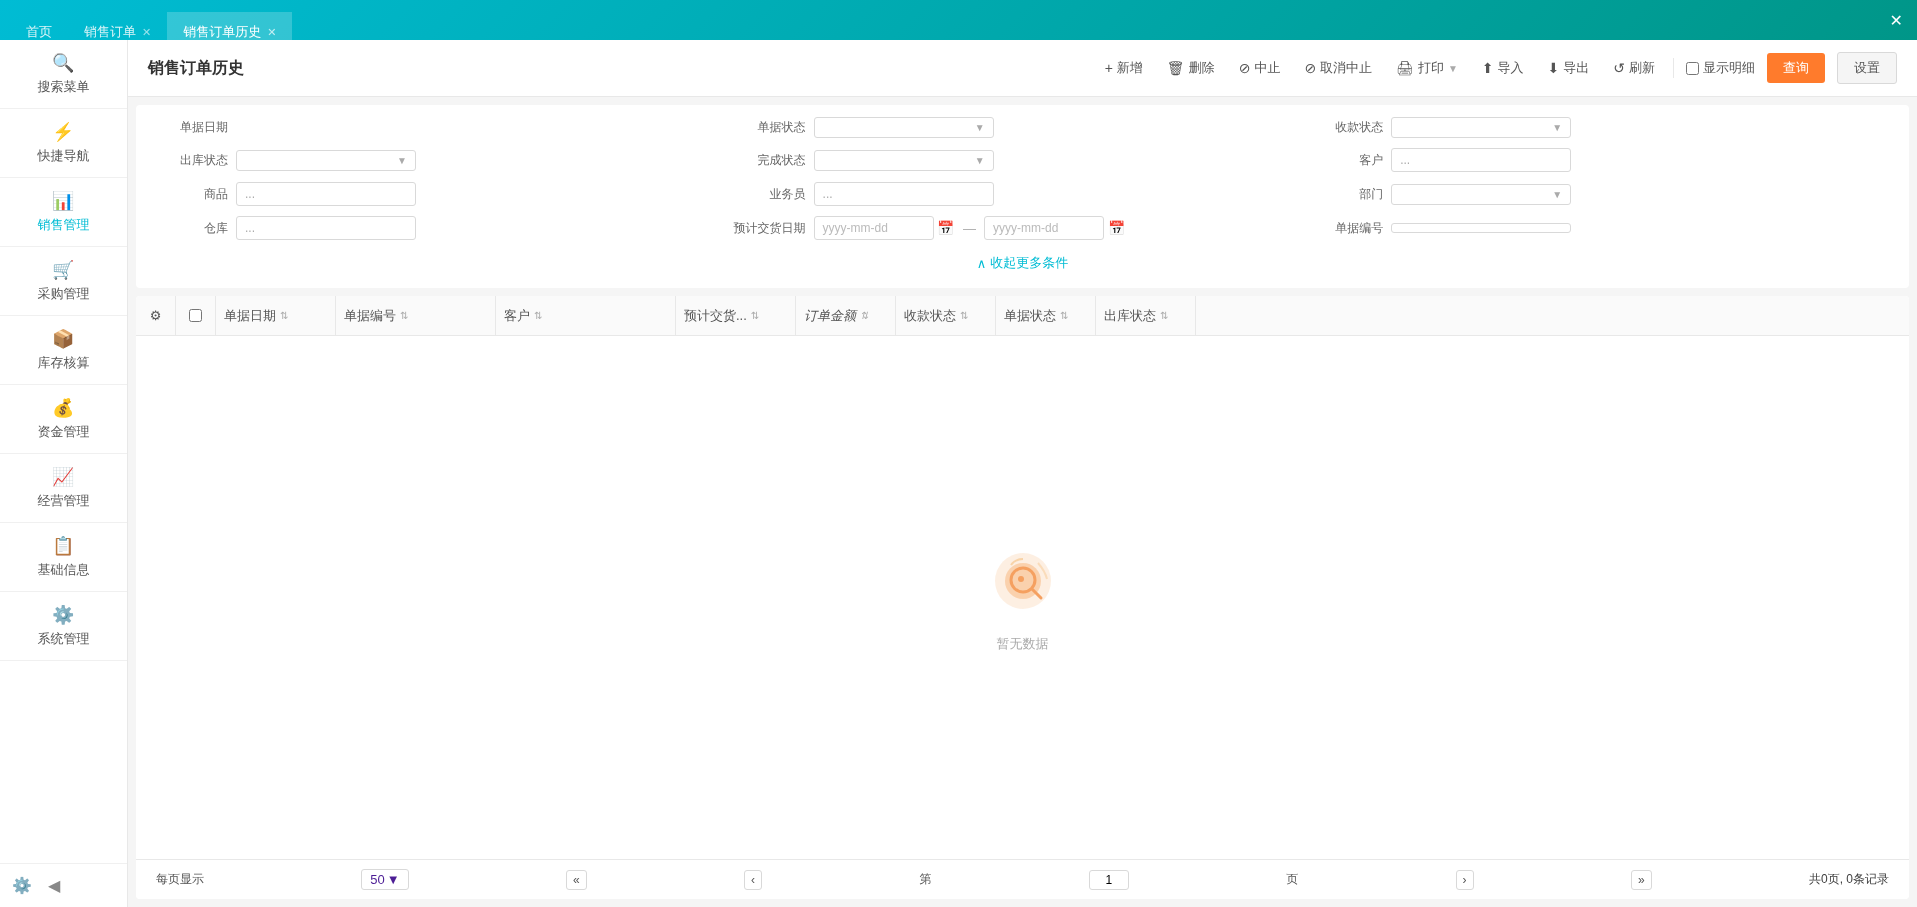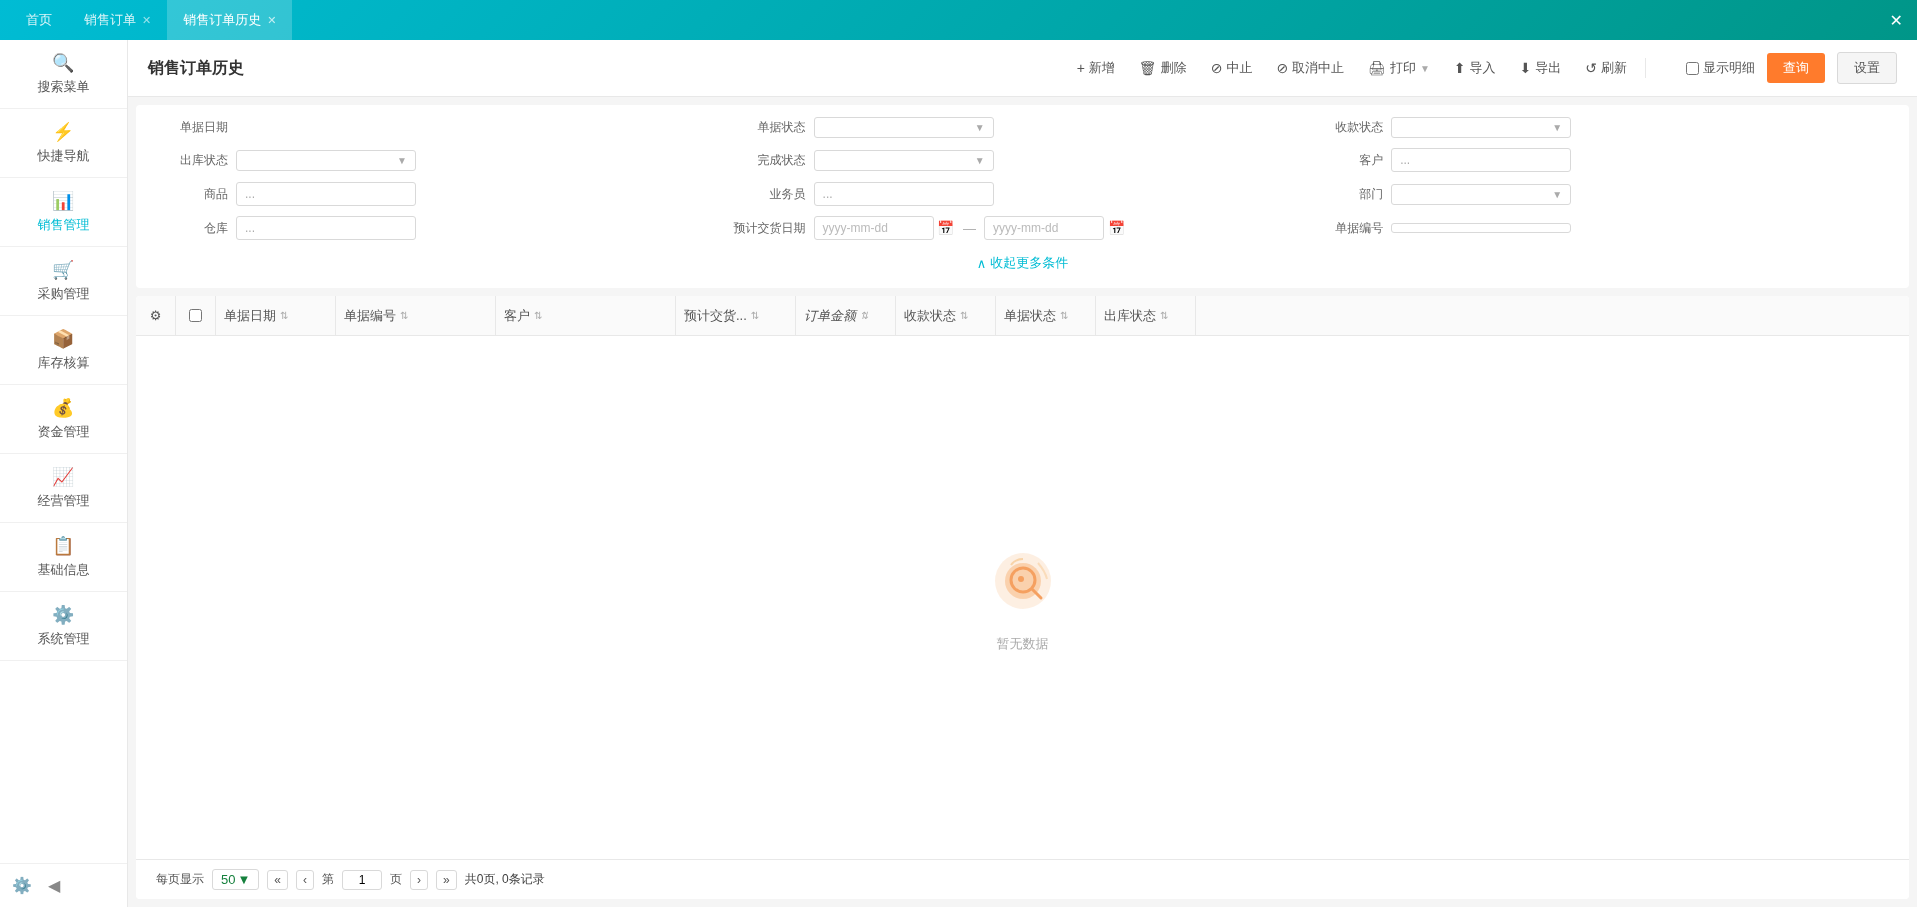--- a/index.html
+++ b/index.html
@@ -23,20 +23,21 @@
     }
     .top-tab {
       display: flex;
       align-items: center;
       padding: 0 16px;
       color: rgba(255,255,255,0.85);
       cursor: pointer;
       font-size: 13px;
       height: 100%;
       gap: 6px;
+      margin-top: 12px;
     }
     .top-tab.active {
       background: rgba(255,255,255,0.2);
       color: white;
     }
     .top-tab .close-icon {
       font-size: 11px;
       opacity: 0.7;
     }
     .top-bar-right {
@@ -149,21 +150,20 @@
       width: 1px;
       height: 20px;
       background: #e8e8e8;
     }
     .show-detail-cb {
       display: flex;
       align-items: center;
       gap: 4px;
       font-size: 12px;
       color: #555;
-      margin-left: 28px;
     }
 
     
     .filter-area {
       background: white;
       padding: 12px 20px;
       margin: 8px;
       border-radius: 4px;
       flex-shrink: 0;
     }
@@ -330,32 +330,32 @@
       font-size: 13px;
     }
 
     
     .pagination-bar {
       background: white;
       border-top: 1px solid #e8e8e8;
       padding: 8px 20px;
       display: flex;
       align-items: center;
-      justify-content: flex-start;
+      justify-content: space-between;
       gap: 8px;
       flex-shrink: 0;
       height: 40px;
     }
     .page-size-label { font-size: 12px; color: #555; }
     .page-size-select {
       border: 1px solid #d9d9d9;
       border-radius: 3px;
       padding: 2px 8px;
       font-size: 12px;
-      color: #15803d;
+      color: #4c1d95;
       cursor: pointer;
       display: flex;
       align-items: center;
       gap: 2px;
     }
     .page-nav-btn {
       border: 1px solid #d9d9d9;
       border-radius: 3px;
       padding: 2px 6px;
       font-size: 12px;

